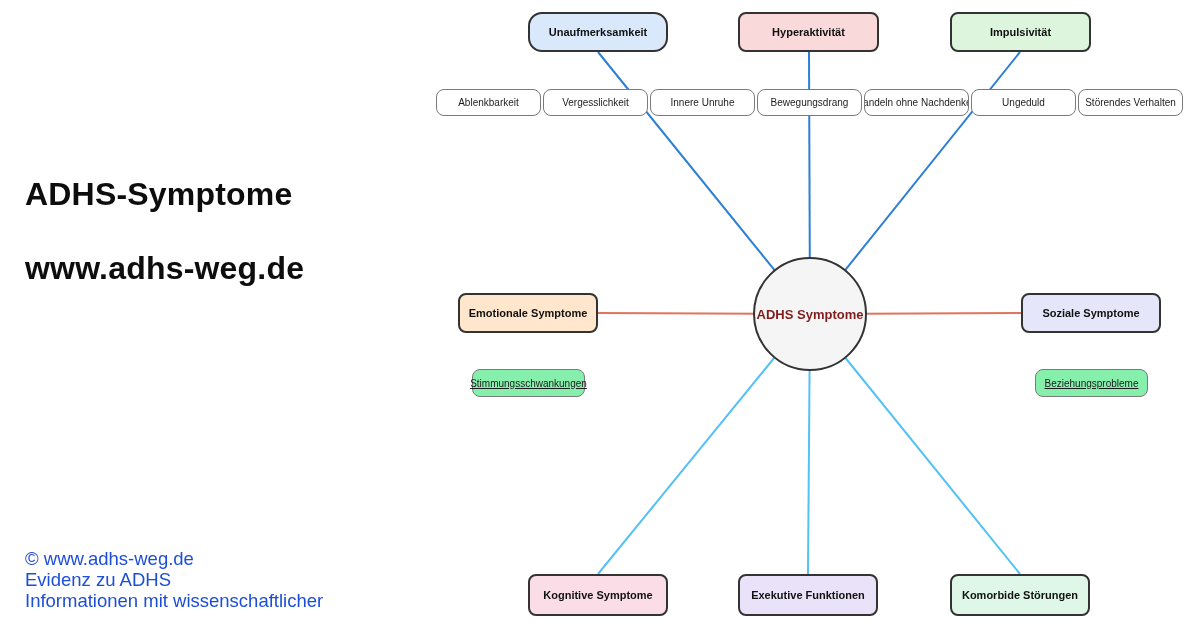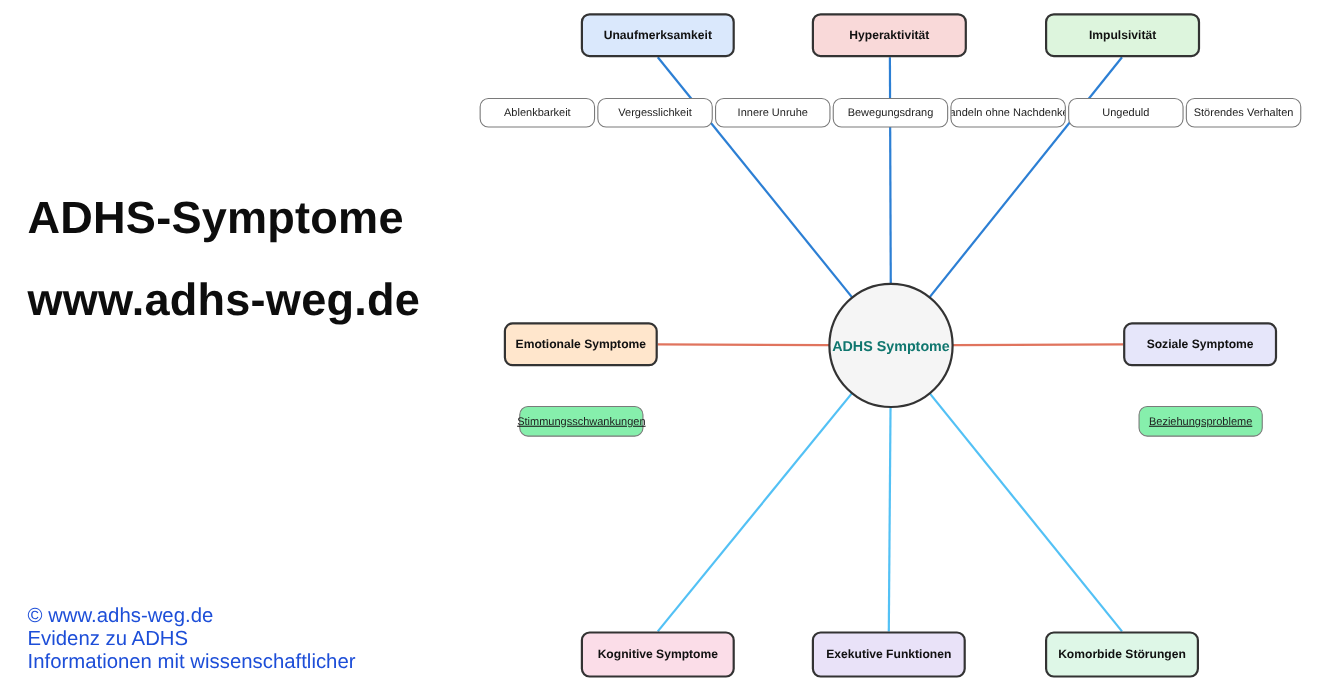--- a/index.html
+++ b/index.html
@@ -2,46 +2,46 @@
 <html><head>
 <meta charset="utf-8">
 <style>
   * { margin:0; padding:0; box-sizing:border-box; }
   html,body { width:1200px; height:628px; background:#ffffff;
               font-family:"Liberation Sans", sans-serif; overflow:hidden; }
   .canvas { position:relative; width:1200px; height:628px; background:#fff; }
 
   
   .title-line { position:absolute; left:25px; font-weight:bold; color:#0d0d0d;
-                font-size:41px; line-height:1; letter-spacing:0.2px; }
+                font-size:32px; line-height:1; letter-spacing:0.2px; }
   #title1 { top:178px; }
   #title2 { top:252px; }
   .footer { position:absolute; left:25px; top:549px; color:#1d4ed8;
             font-size:18.5px; line-height:1.13; font-weight:400; }
 
   
   svg.edges { position:absolute; left:0; top:0; z-index:0; }
 
   
   .node { position:absolute; z-index:1; display:flex; align-items:center; justify-content:center;
           border:2px solid #333; border-radius:8px; font-weight:bold; font-size:11px;
           color:#111; text-align:center; }
-  .n-unaufmerksamkeit { left:528px; top:12px;  width:140px; height:40px; }
+  .n-unaufmerksamkeit { left:528px; top:12px;  width:140px; height:40px;border-radius:14px; }
   .n-hyperaktivitaet  { left:738px; top:12px;  width:141px; height:40px;text-align:center; }
   .n-impulsivitaet    { left:950px; top:12px;  width:141px; height:40px; }
   .n-emotionale       { left:458px; top:293px; width:140px; height:40px; }
   .n-soziale          { left:1021px; top:293px; width:140px; height:40px; }
   .n-kognitive        { left:528px; top:574px; width:140px; height:42px; }
   .n-exekutive        { left:738px; top:574px; width:140px; height:42px; }
   .n-komorbide        { left:950px; top:574px; width:140px; height:42px; }
 
   .center-circle { position:absolute; z-index:1; left:753px; top:257px; width:114px; height:114px;
                    border:2px solid #333; border-radius:50%; background:#f5f5f5;
                    display:flex; align-items:center; justify-content:center;
-                   font-weight:bold; font-size:13px; color:#0f766e; }
+                   font-weight:bold; font-size:13px; color:#7f1d1d; }
 
   
   .sub-row { position:absolute; z-index:1; left:436px; top:89px; width:747px; height:27px;
              display:flex; gap:2px; }
   .sub-box { flex:1 1 0; background:#fff; border:1px solid #7a7a7a; border-radius:8px;
              display:flex; align-items:center; justify-content:center;
              font-size:10px; color:#1c1c1c; white-space:nowrap; overflow:hidden; }
   .detail-box { position:absolute; z-index:1; background:#86efac; border:1px solid #7a7a7a;
                 border-radius:8px; display:flex; align-items:center; justify-content:center;
                 font-size:10px; color:#1c1c1c; white-space:nowrap;text-decoration:underline; }

